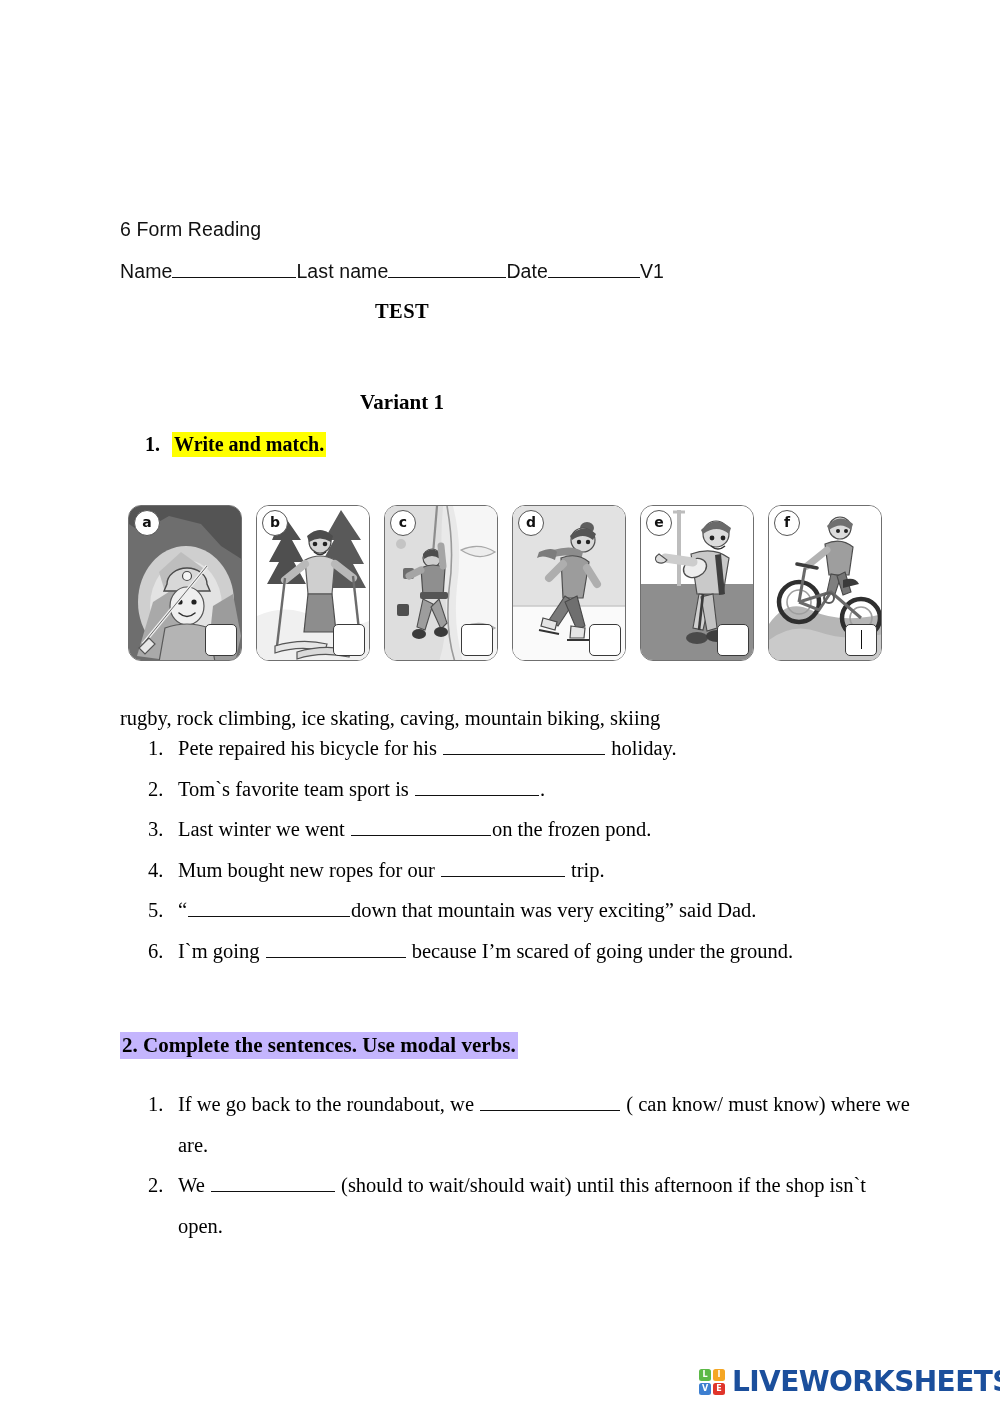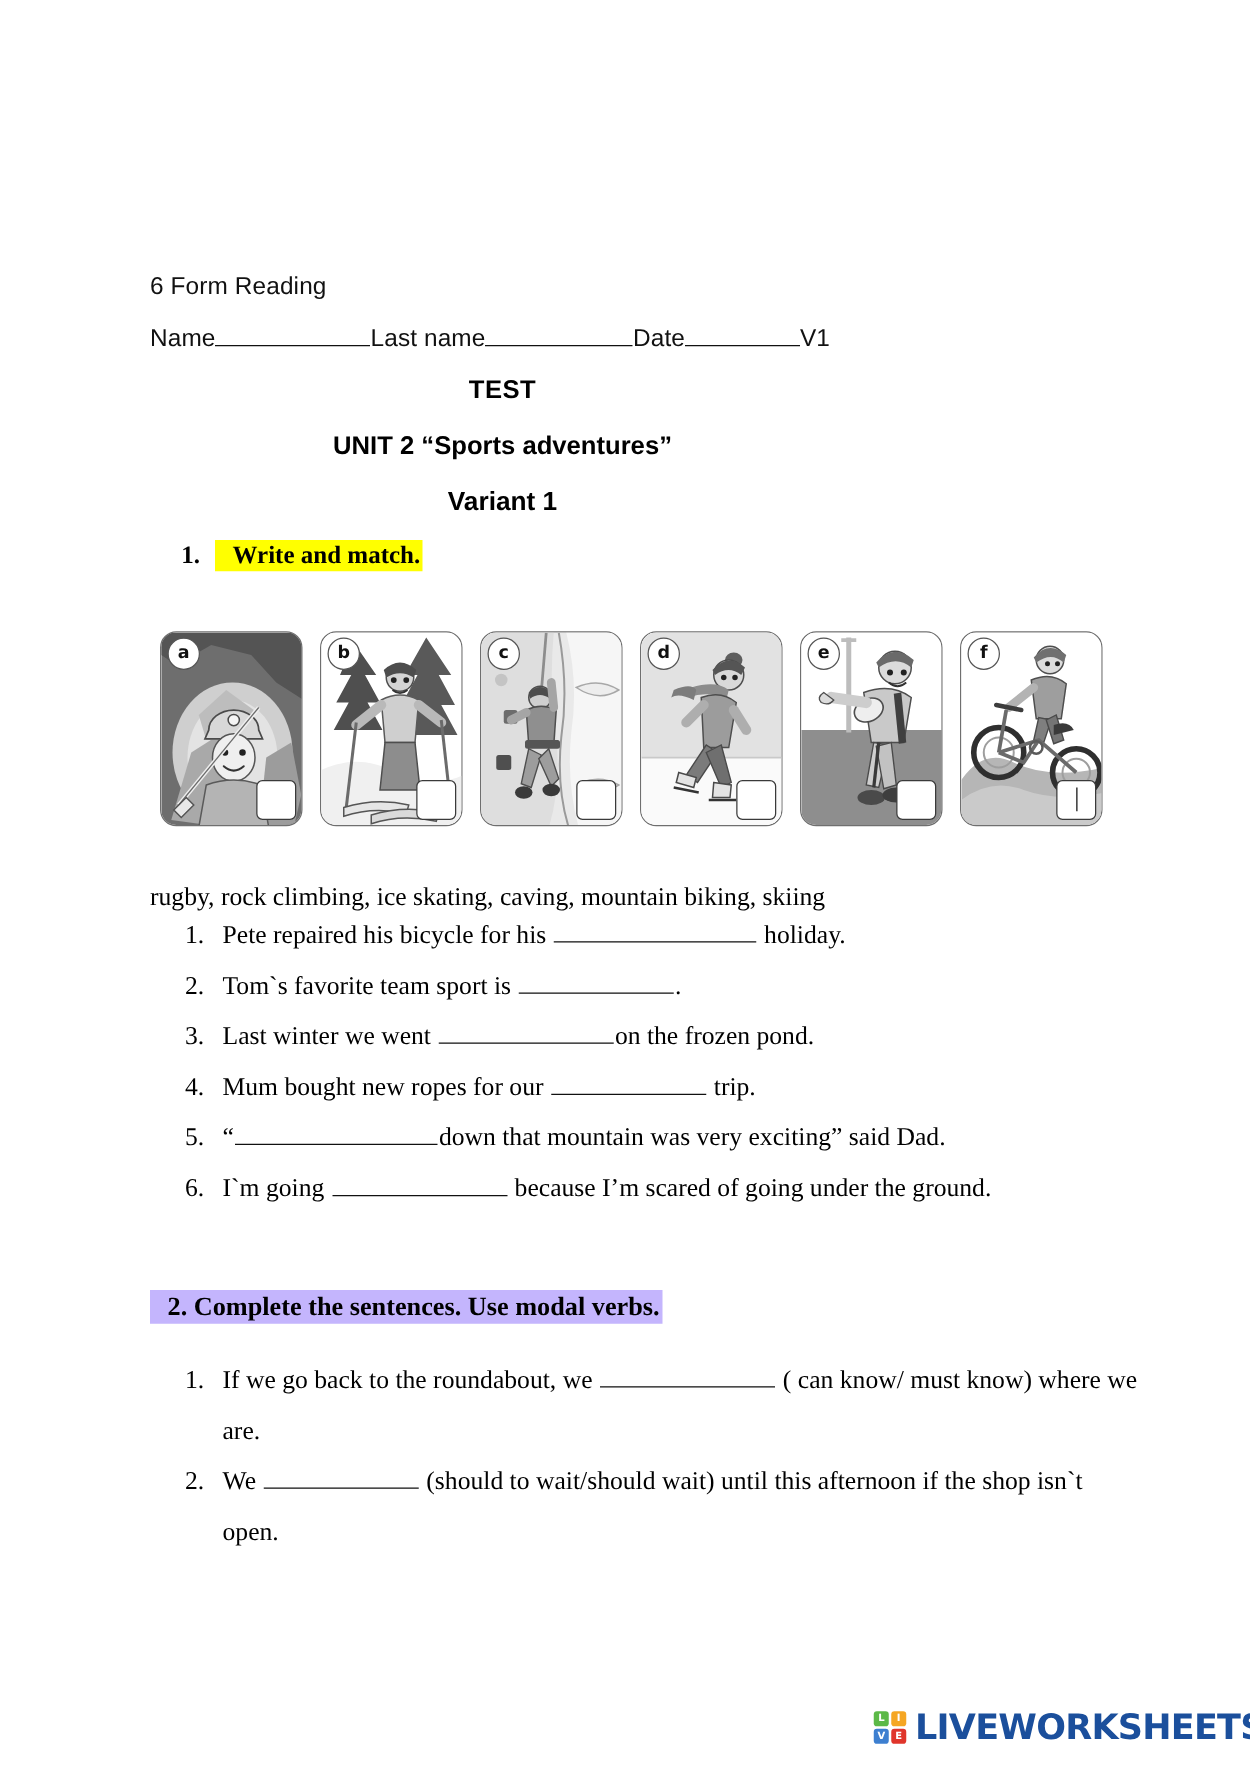--- a/index.html
+++ b/index.html
@@ -45,39 +45,39 @@
   .r-last  { width: 118px; }
   .r-date  { width: 92px; }
 
   
   .title {
     position: absolute;
     left: 0;
     width: 804px;
     text-align: center;
     font-weight: bold;
-    font-family: Liberation Sans, sans-serif;
+    font-family: Liberation Serif, serif;
     color: #000;
   }
   .t-test    { top: 300px; font-size: 20.5px; letter-spacing: .4px; }
   .t-unit    { top: 345px; font-size: 20.5px; }
   .t-variant { top: 390px; font-size: 21px; }
 
   
   .task1-head {
     position: absolute;
     left: 145px;
     top: 433px;
     font-size: 20px;
     font-weight: bold;
   }
   .task1-head .num { margin-right: 12px; }
   .hl {
     background: #FFFF00;
-    padding: 1px 2px 2px 14px;
+    padding: 1px 2px 2px 2px;
     margin-top: 11px;
   }
 
   
   .cards {
     position: absolute;
     left: 128px;
     top: 505px;
     width: 754px;
     height: 158px;
@@ -235,21 +235,20 @@
 <div class="page">
 
   <div class="hdr">
     <div>6 Form Reading</div>
     <div>
       <span>Name</span><span class="rule r-name"></span><span>Last name</span><span class="rule r-last"></span><span>Date</span><span class="rule r-date"></span><span>V1</span>
     </div>
   </div>
 
   <div class="title t-test">TEST</div>
-  <div class="title t-unit">UNIT 2 “Sports adventures”</div>
   <div class="title t-variant">Variant 1</div>
 
   <div class="task1-head">
     <span class="num">1.</span><span class="hl" style="background: rgb(255, 255, 0);">Write and match.</span>
   </div>
 
   <div class="cards">
 
     <div class="card">
       <div class="scene">

